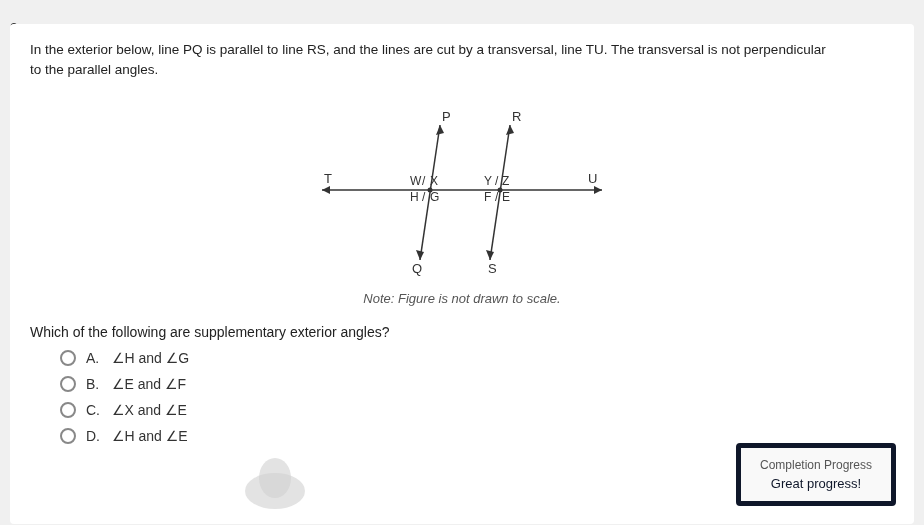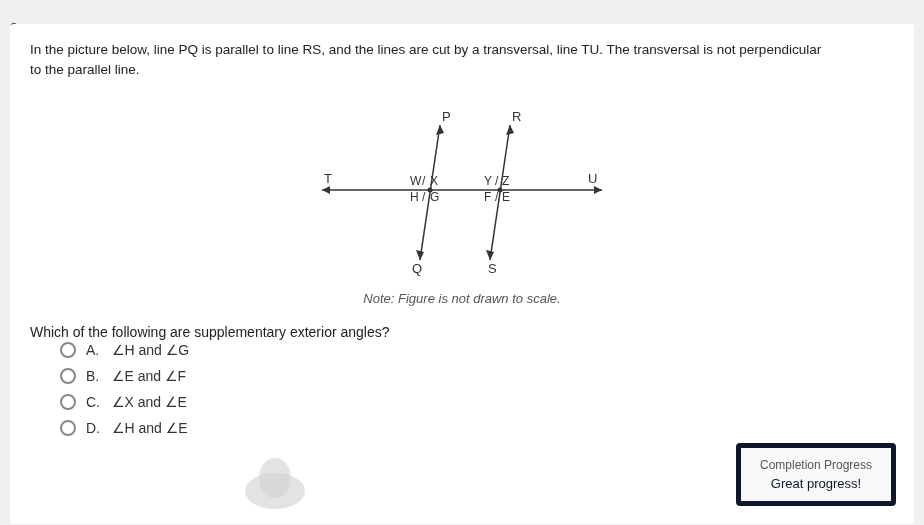--- a/index.html
+++ b/index.html
@@ -40,21 +40,21 @@
     .note-text {
       text-align: center;
       font-size: 13px;
       color: #555;
       font-style: italic;
       margin-bottom: 18px;
     }
     .question-sub {
       font-size: 14px;
       color: #222;
-      margin-bottom: 2px;
+      margin-bottom: 10px;
     }
     .options-list {
       list-style: none;
       margin-left: 30px;
     }
     .options-list li {
       display: flex;
       align-items: center;
       margin-bottom: 10px;
       font-size: 14px;
@@ -110,22 +110,22 @@
       cursor: pointer;
     }
   </style>
 </head>
 <body>
 
 <div style="position:relative; margin-top: 24px;">
   <span style="position:absolute; top:-4px; left:10px; font-size:14px; color:#333;">3</span>
   <div class="main-card">
     <div class="question-text">
-      <span>In the picture below, line PQ is parallel to line RS, and the lines are cut by a transversal, line TU. The transversal is not perpendicular</span><br>
-      <span>to the parallel line.</span>
+      <span>In the exterior below, line PQ is parallel to line RS, and the lines are cut by a transversal, line TU. The transversal is not perpendicular</span><br>
+      <span>to the parallel angles.</span>
     </div>
 
     <div class="diagram-area">
       <svg class="diagram-svg" viewBox="0 0 340 190">
 
         <line x1="30" y1="95" x2="310" y2="95" stroke="#333" stroke-width="1.5"></line>
 
         <polygon points="30,95 38,91 38,99" fill="#333"></polygon>
 
         <polygon points="310,95 302,91 302,99" fill="#333"></polygon>

